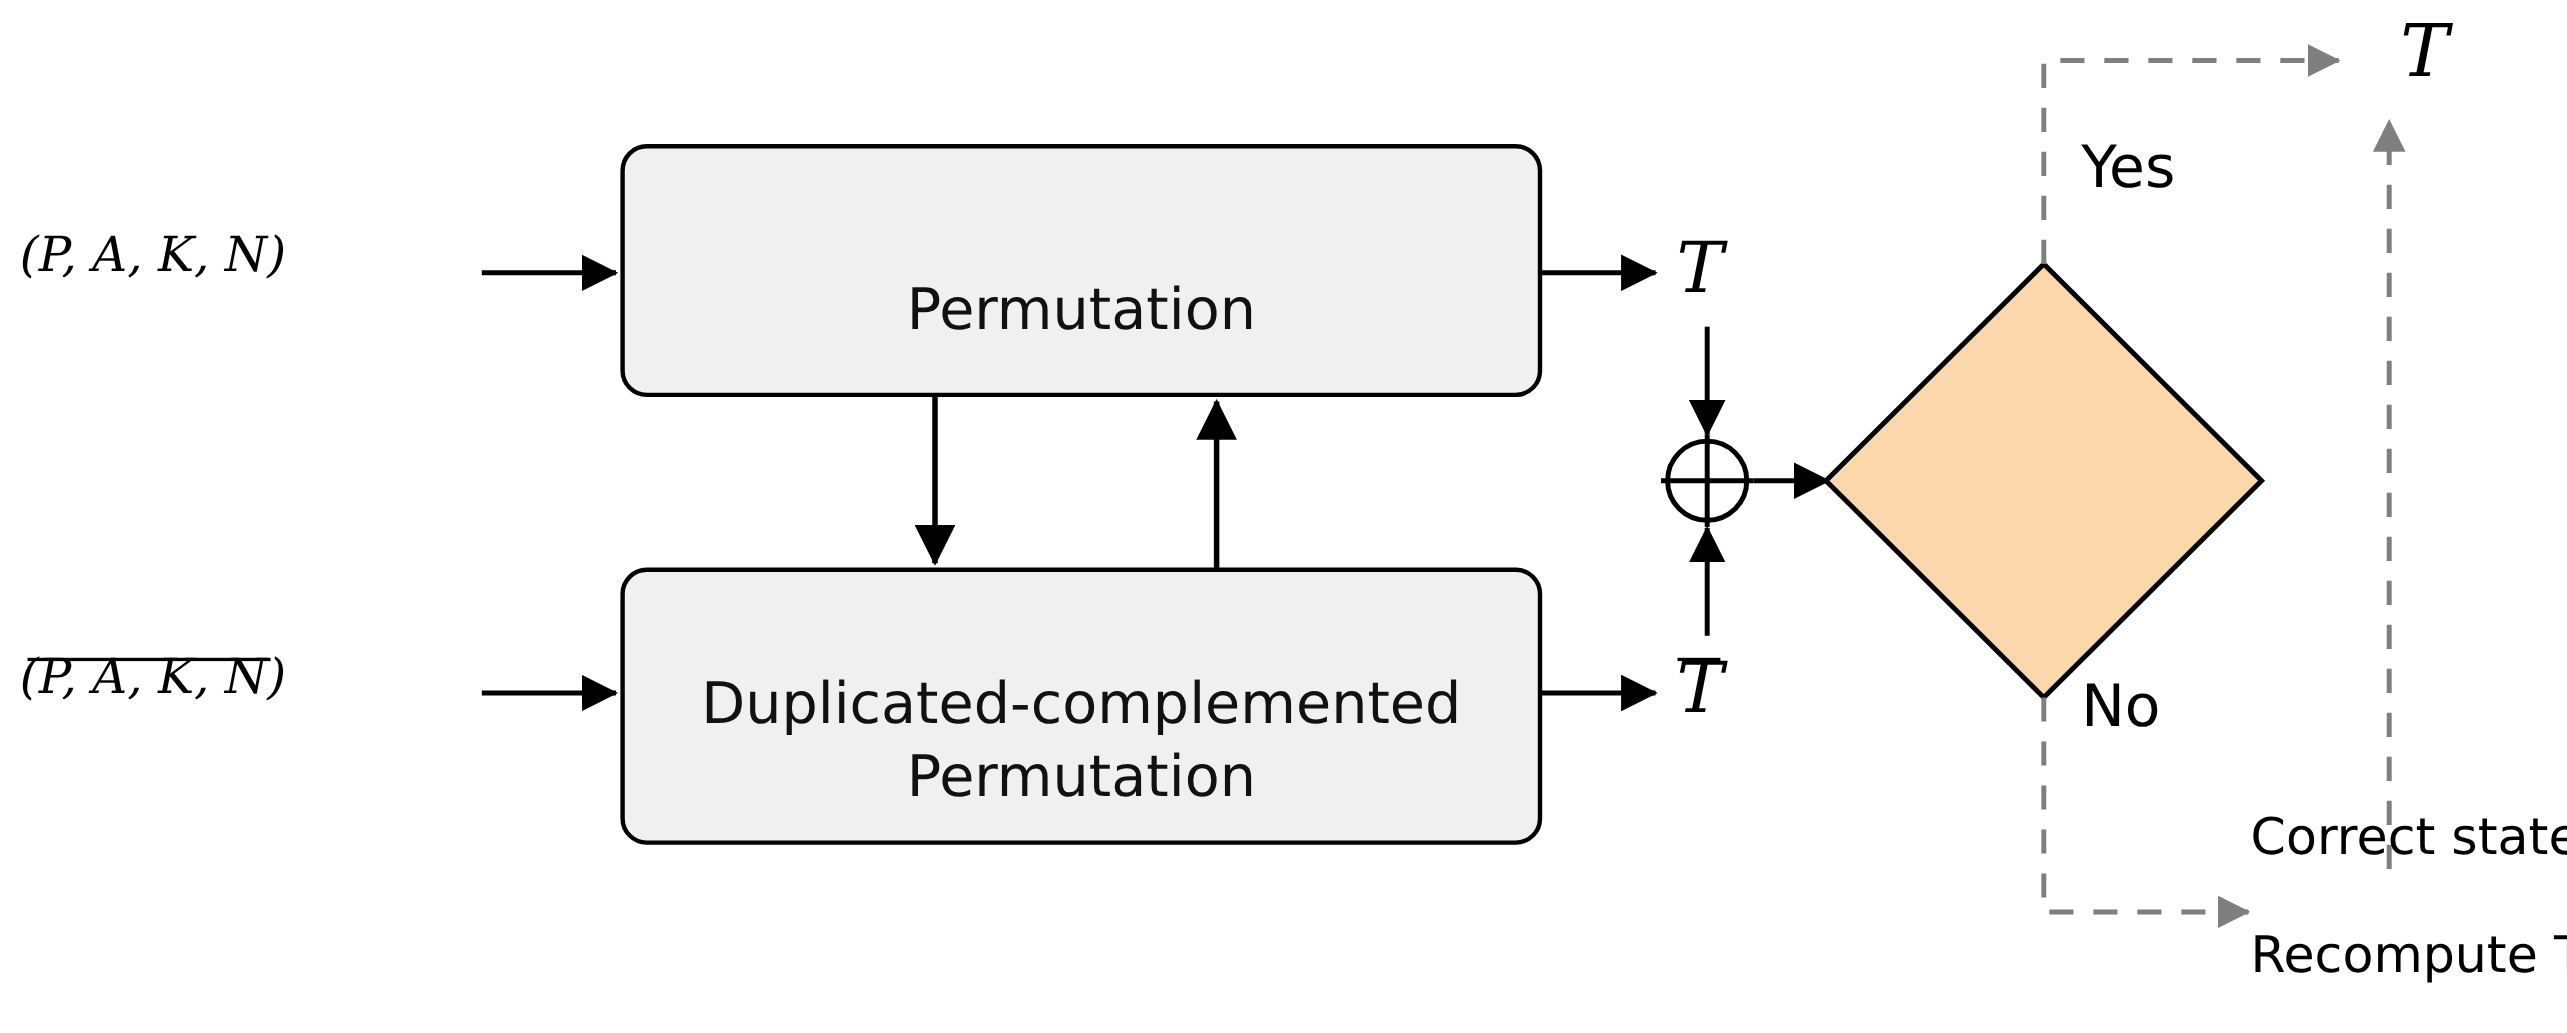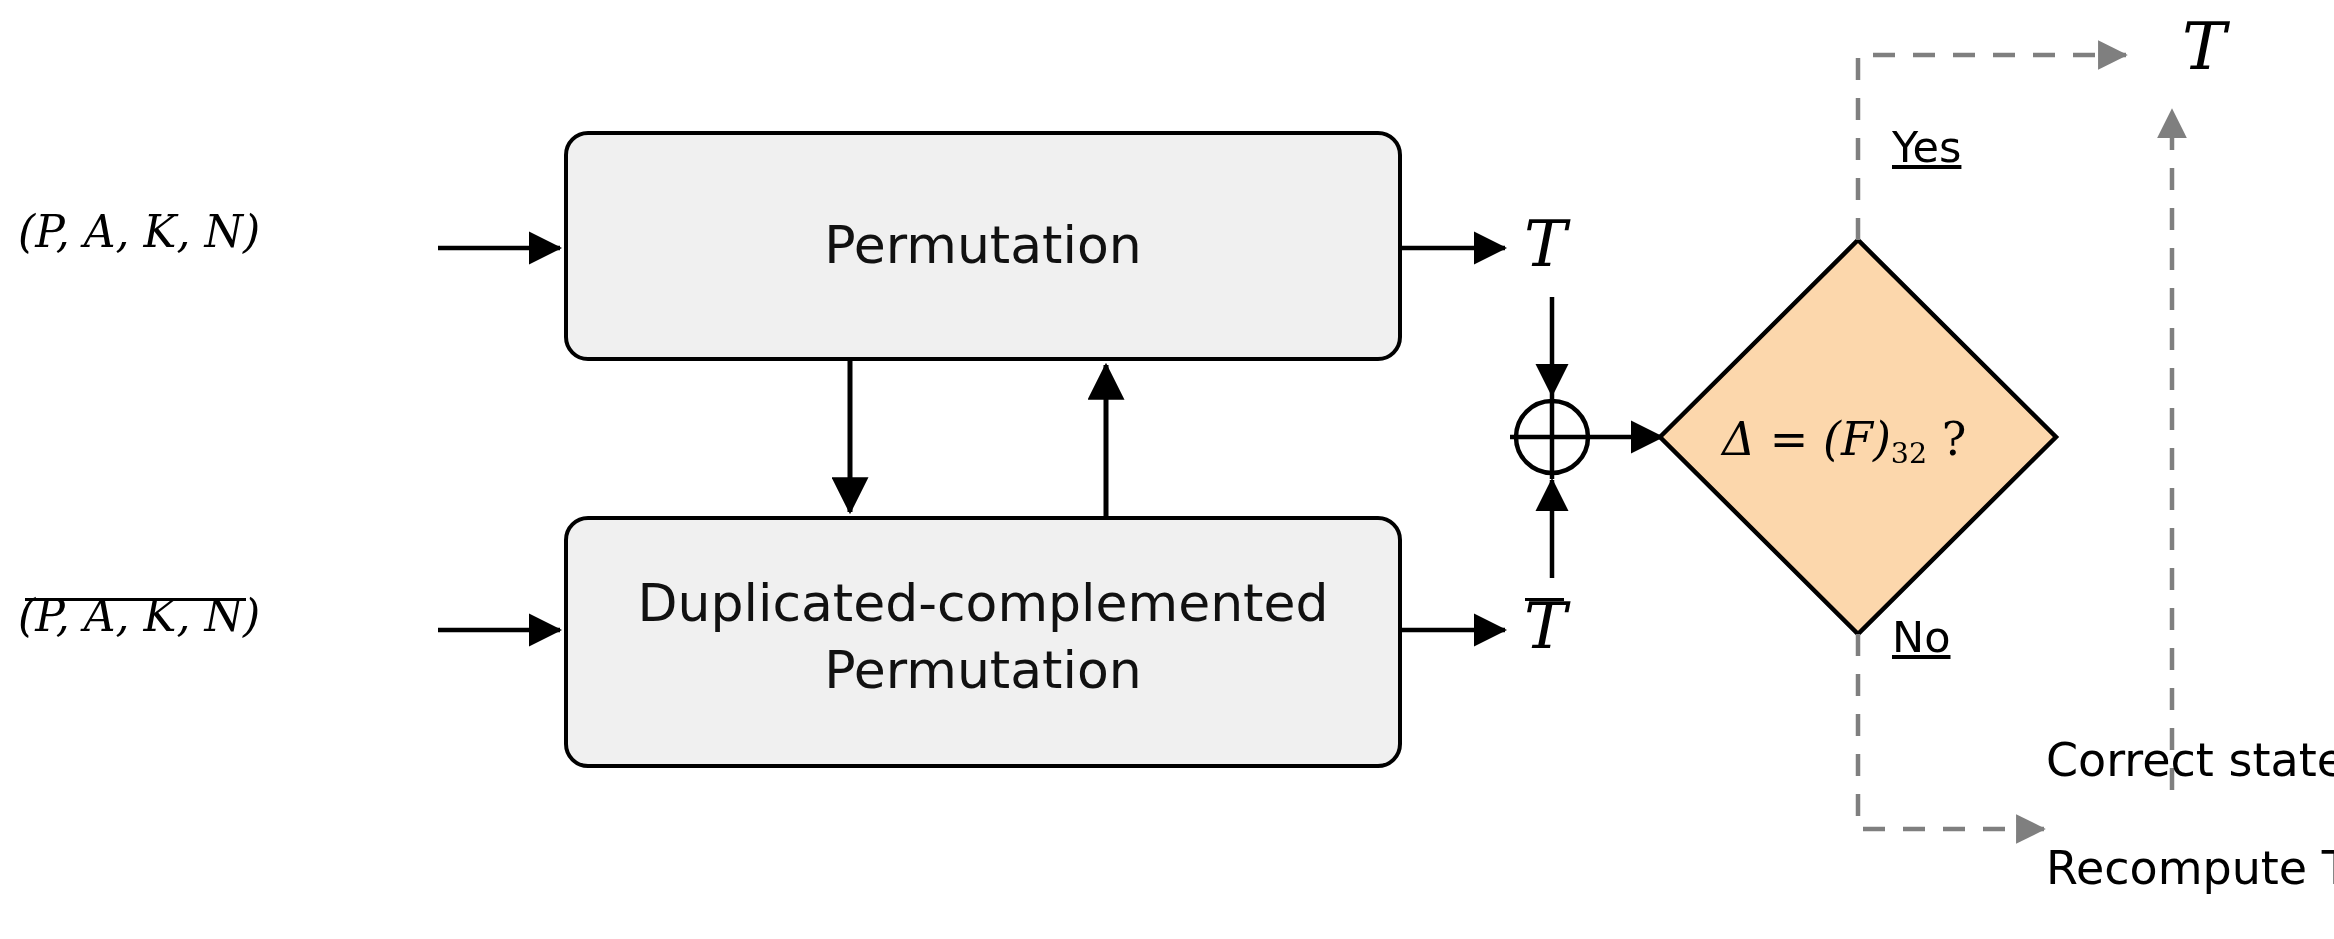--- a/index.html
+++ b/index.html
@@ -51,40 +51,40 @@
     background: #000;
   }
   .box-label {
     position: absolute;
     text-align: center;
     font-family: "DejaVu Sans", sans-serif;
     font-size: 52px;
     color: #111111;
     line-height: 1.28;
     white-space: pre-line;
+    margin-top: 37px;
   }
   .diamond-label {
     position: absolute;
     font-family: "DejaVu Serif", serif;
     font-size: 46px;
     color: #000;
     white-space: nowrap;
   }
   .diamond-label i { font-style: italic; }
   .sub {
     font-size: 0.62em;
     vertical-align: -0.28em;
     font-style: normal;
   }
   .yesno {
     position: absolute;
     font-family: "DejaVu Sans", sans-serif;
-    font-size: 43px;
+    font-size: 53px;
     color: #000;
-    text-decoration: underline;
   }
   .outcome {
     position: absolute;
     font-family: "DejaVu Sans", sans-serif;
     font-size: 46px;
     color: #000;
     white-space: nowrap;
   }
 </style>
 </head>
@@ -151,26 +151,20 @@
 Permutation</div>
 
   <div class="lbl math" style="left:1524px; top:212px; font-size:64px;">
     <span>T</span>
   </div>
 
   <div class="lbl math" style="left:1524px; top:592px; font-size:64px;">
     <span class="ovl">T</span>
   </div>
 
-  <div class="diamond-label" style="left:1722px; top:412px;">
-    <i>Δ</i>
-    <span>=</span>
-    <i>(F)</i><span class="sub">32</span>
-    <span>?</span>
-  </div>
 
   <div class="yesno" style="left:1892px; top:122px;">Yes</div>
 
   <div class="yesno" style="left:1892px; top:612px;">No</div>
 
   <div class="lbl math" style="left:2182px; top:14px; font-size:66px;">
     <span>T</span>
   </div>
 
   <div class="outcome" style="left:2046px; top:733px;">Correct state</div>

